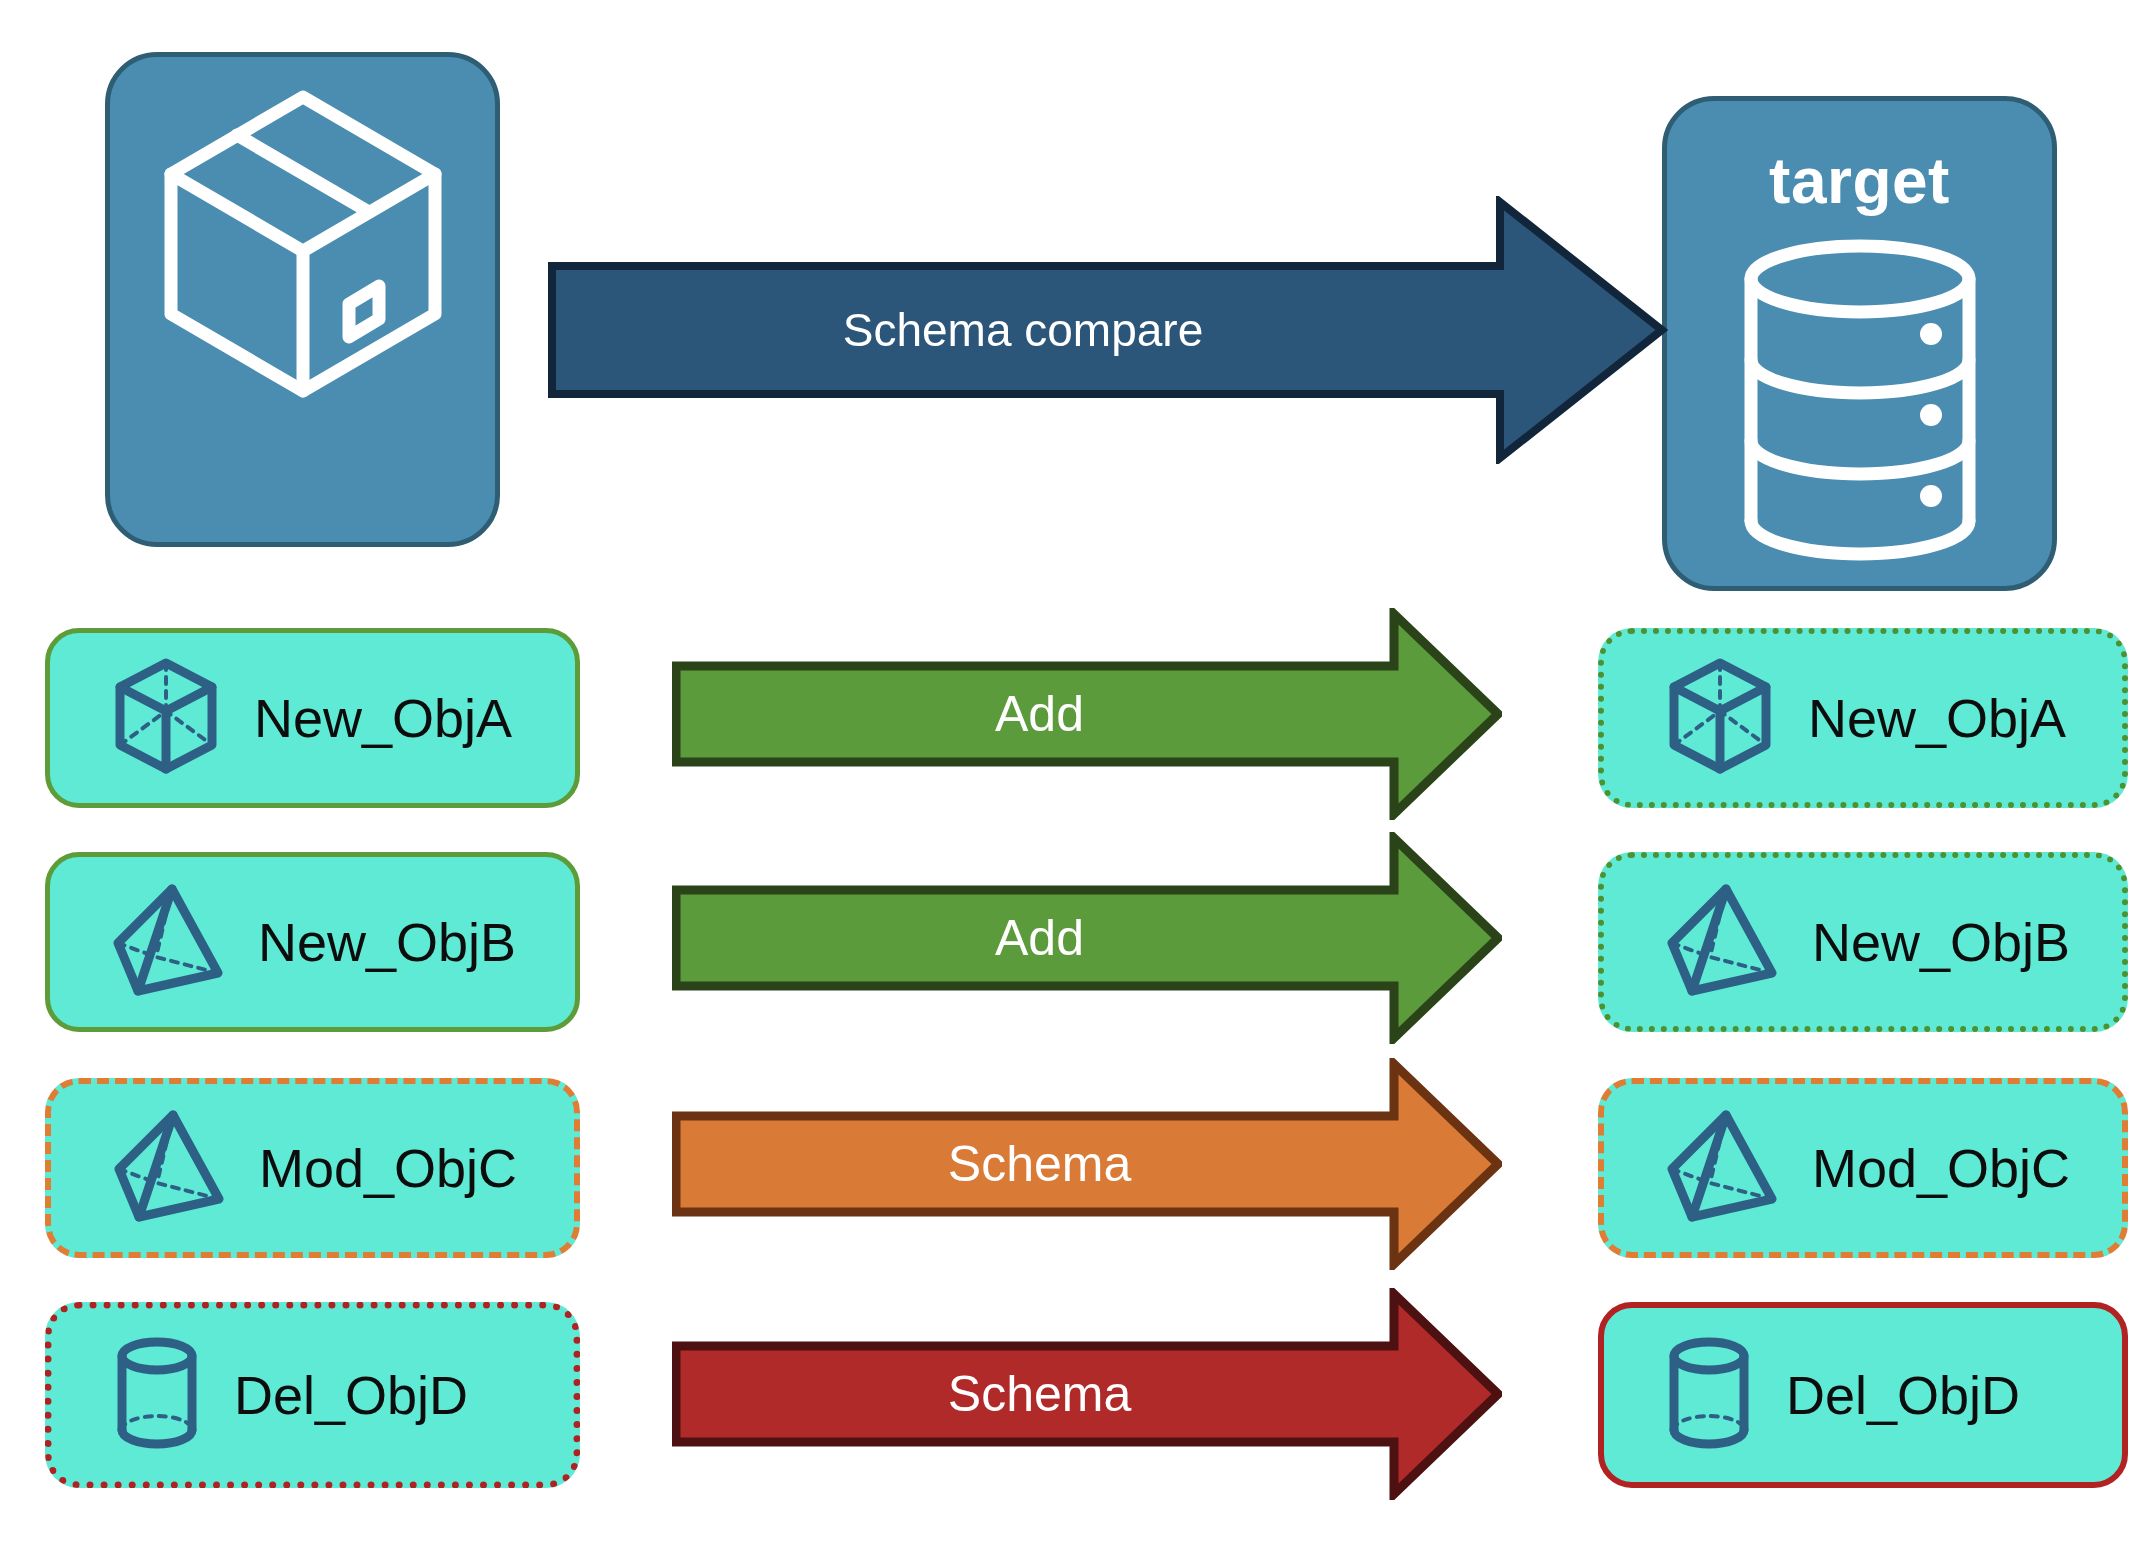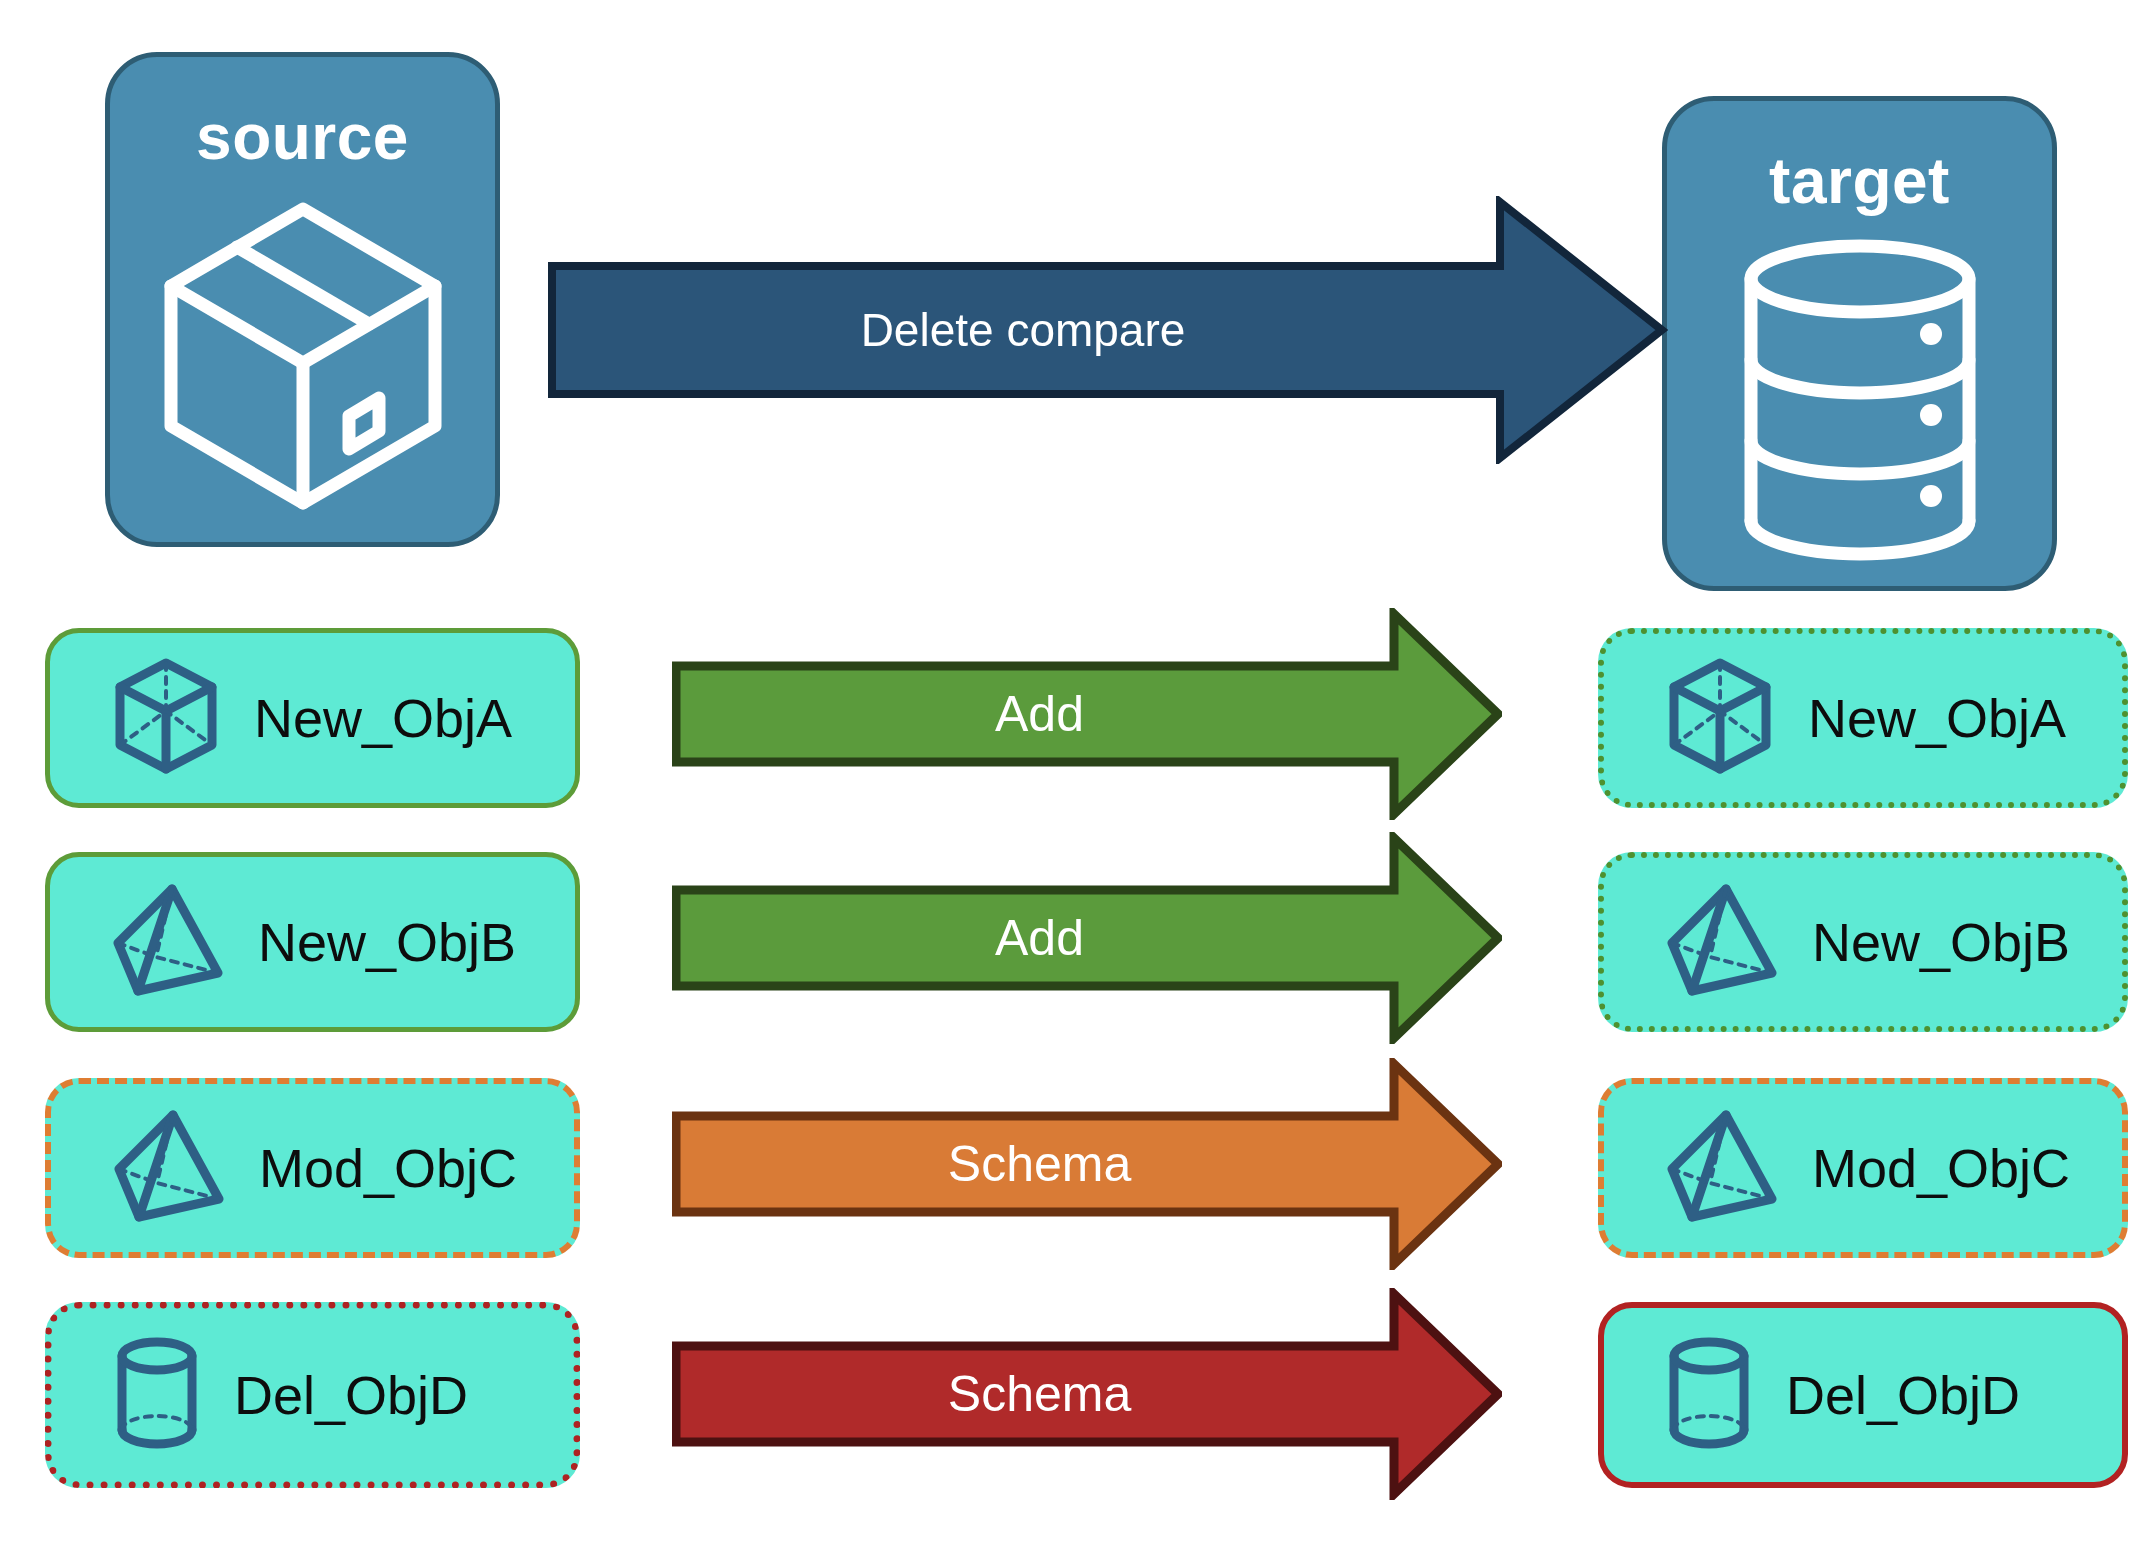--- a/index.html
+++ b/index.html
@@ -80,21 +80,20 @@
     display:flex;align-items:center;justify-content:center;
     padding-right:110px;box-sizing:border-box;font-size:50px;padding-left:15px;
   }
 </style>
 </head>
 <body>
 
 <div id="stage">
 
   <div class="endpoint" id="source-panel">
-    <div class="endpoint-title">source</div>
     <div class="endpoint-icon">
       <svg width="300" height="330" viewBox="0 0 300 330" fill="none" stroke="#ffffff" stroke-width="13" stroke-linejoin="round" stroke-linecap="round">
 
         <path d="M150 18 L282 95 L282 235 L150 312 L18 235 L18 95 Z"></path>
 
         <path d="M18 95 L150 172 L282 95"></path>
         <path d="M150 172 L150 312"></path>
 
         <path d="M84 56 L216 133"></path>
 
@@ -117,21 +116,21 @@
         <circle cx="196" cy="180" r="11" fill="#ffffff" stroke="none"></circle>
         <circle cx="196" cy="261" r="11" fill="#ffffff" stroke="none"></circle>
       </svg>
     </div>
   </div>
 
   <div id="schema-arrow">
     <svg width="1120" height="268" viewBox="0 0 1120 268" preserveAspectRatio="none">
       <polygon points="4,70 952,70 952,6 1114,134 952,262 952,198 4,198" fill="#2B5579" stroke="#12263B" stroke-width="8" stroke-linejoin="miter"></polygon>
     </svg>
-    <div class="arrow-label" id="schema-arrow-label">Delete compare</div>
+    <div class="arrow-label" id="schema-arrow-label">Schema compare</div>
   </div>
 
   <div class="obj-box bd-green-solid" id="src-row-0">
     <span class="obj-icon">
       <svg width="108" height="118" viewBox="0 0 108 118" fill="none" stroke="#2E5F85" stroke-width="9" stroke-linejoin="round" stroke-linecap="round">
         <path d="M54 6 L100 30 L100 88 L54 112 L8 88 L8 30 Z"></path>
         <path d="M8 30 L54 54 L100 30"></path>
         <path d="M54 54 L54 112"></path>
         <g stroke-width="4" stroke-dasharray="7 7">
           <path d="M54 6 L54 54"></path>

